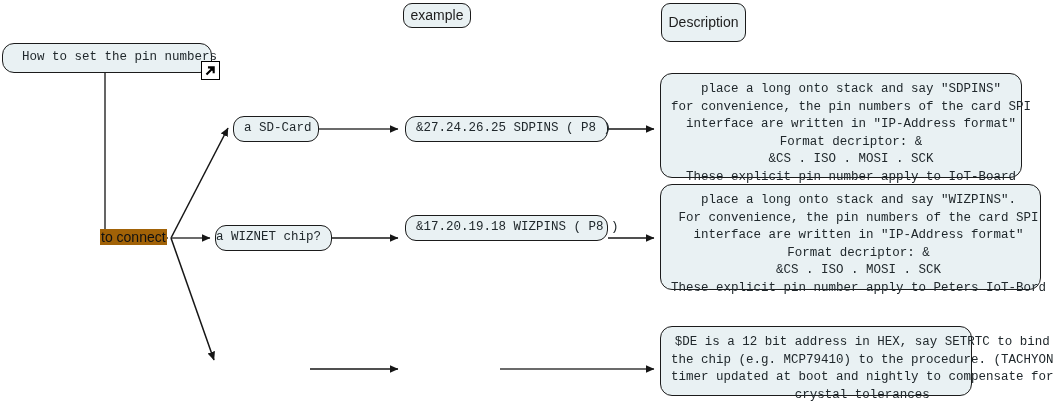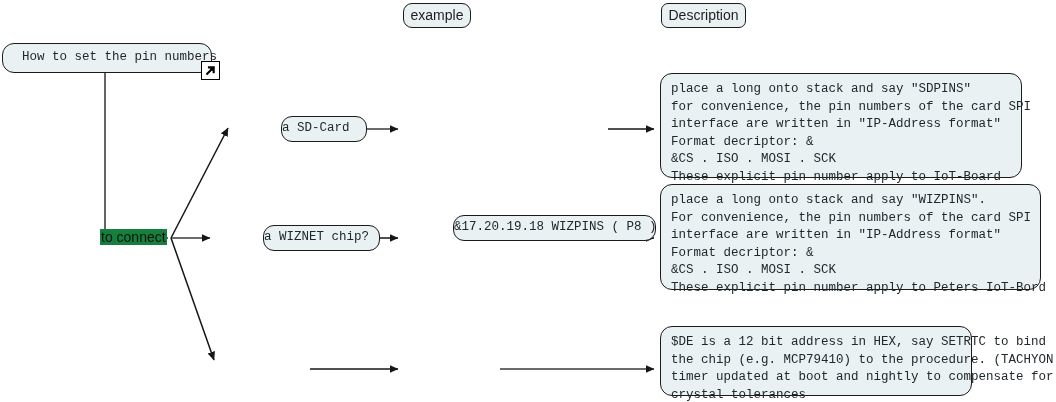--- a/index.html
+++ b/index.html
@@ -46,44 +46,45 @@
     font-family: "Liberation Sans", sans-serif;
     font-size: 14px;
     color: #1d1d1d;
     justify-content: center;
     border-radius: 9px;
   }
   .node.desc {
     align-items: flex-start;
     padding: 7px 10px 6px 10px;
     border-radius: 12px;
+    text-align: center;
   }
   .desc-lines {
     display: block;
     white-space: pre;
     font-family: "Liberation Mono", "DejaVu Sans Mono", monospace;
     font-size: 12.5px;
     line-height: 17.6px;
     color: #20282c;
   }
   .node.root {
     border-radius: 12px;
     padding-left: 19px;
   }
   .node.pill {
+    padding-left: 10px;
     padding-right: 10px;
-    margin-left: 48px;
   }
   .edge-label {
     position: absolute;
     font-family: "Liberation Sans", sans-serif;
     font-size: 14px;
     color: #111111;
     white-space: pre;
-    background: #15803d;
+    background: #a16207;
     padding: 0 1px;
   }
   .expand-icon {
     position: absolute;
     width: 19px;
     height: 19px;
     background: #ffffff;
     border: 1.4px solid #000000;
     box-sizing: border-box;
     display: flex;
@@ -115,21 +116,21 @@
     <path d="M310,369 L398,369" stroke="#161616" stroke-width="1.6" fill="none" marker-end="url(#arrowhead)"></path>
 
     <path d="M608,129 L654,129" stroke="#161616" stroke-width="1.6" fill="none" marker-end="url(#arrowhead)"></path>
     <path d="M608,238 L654,238" stroke="#161616" stroke-width="1.6" fill="none" marker-end="url(#arrowhead)"></path>
     <path d="M500,369 L654,369" stroke="#3a3a3a" stroke-width="1.6" fill="none" marker-end="url(#arrowhead)"></path>
   </svg>
 
   <div class="node header" style="left:403px; top:3px; width:68px; height:25px;">
     <span>example</span>
   </div>
-  <div class="node header" style="left:661px; top:3px; width:85px; height:25px;border-radius:7px;">
+  <div class="node header" style="left:661px; top:3px; width:85px; height:39px;">
     <span>Description</span>
   </div>
 
   <div class="node root" style="left:2px; top:43px; width:210px; height:30px;">
     <span>How to set the pin numbers</span>
   </div>
 
   <div class="expand-icon" style="left:201px; top:61px;">
     <svg width="13" height="13" viewBox="0 0 13 13" xmlns="http://www.w3.org/2000/svg">
       <path d="M3.2,9.8 L9.2,3.8 M5.0,3.4 L9.7,3.4 L9.7,8.1" stroke="#000000" stroke-width="2.1" fill="none" stroke-linecap="square"></path>
@@ -139,20 +140,23 @@
 
   <div class="edge-label" style="left:100px; top:229px;">to connect</div>
 
   <div class="node pill" style="left:233px; top:116px; width:86px; height:26px;">
     <span>a SD-Card</span>
   </div>
   <div class="node pill" style="left:215px; top:225px; width:117px; height:26px;justify-content:flex-end;">
     <span>a WIZNET chip?</span>
   </div>
 
+  <div class="node pill" style="left:405px; top:116px; width:203px; height:26px;">
+    <span>&amp;27.24.26.25 SDPINS ( P8 )</span>
+  </div>
   <div class="node pill" style="left:405px; top:215px; width:203px; height:26px;">
     <span>&amp;17.20.19.18 WIZPINS ( P8 )</span>
   </div>
 
   <div class="node desc" style="left:660px; top:73px; width:362px; height:105px;">
     <span class="desc-lines">place a long onto stack and say "SDPINS"
 for convenience, the pin numbers of the card SPI
 interface are written in "IP-Address format"
 Format decriptor: &amp;
 &amp;CS . ISO . MOSI . SCK

